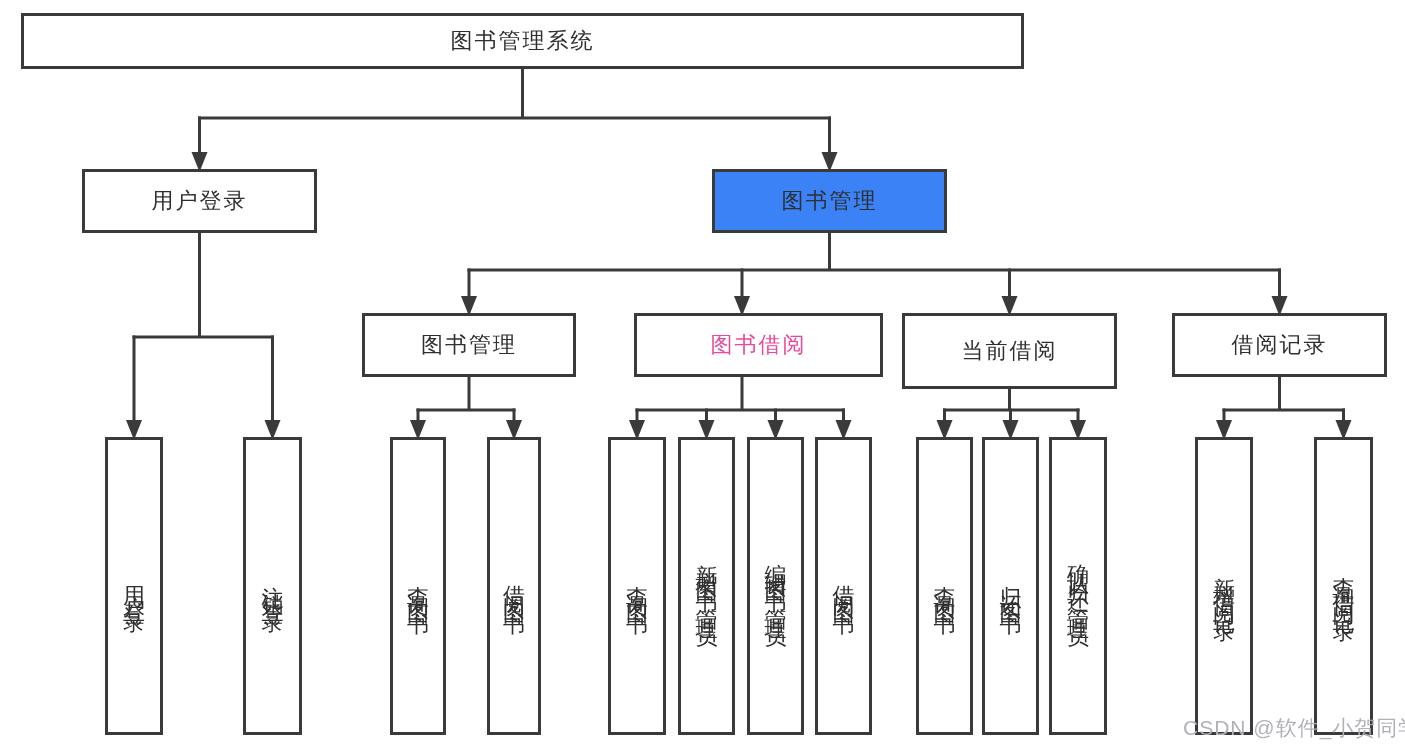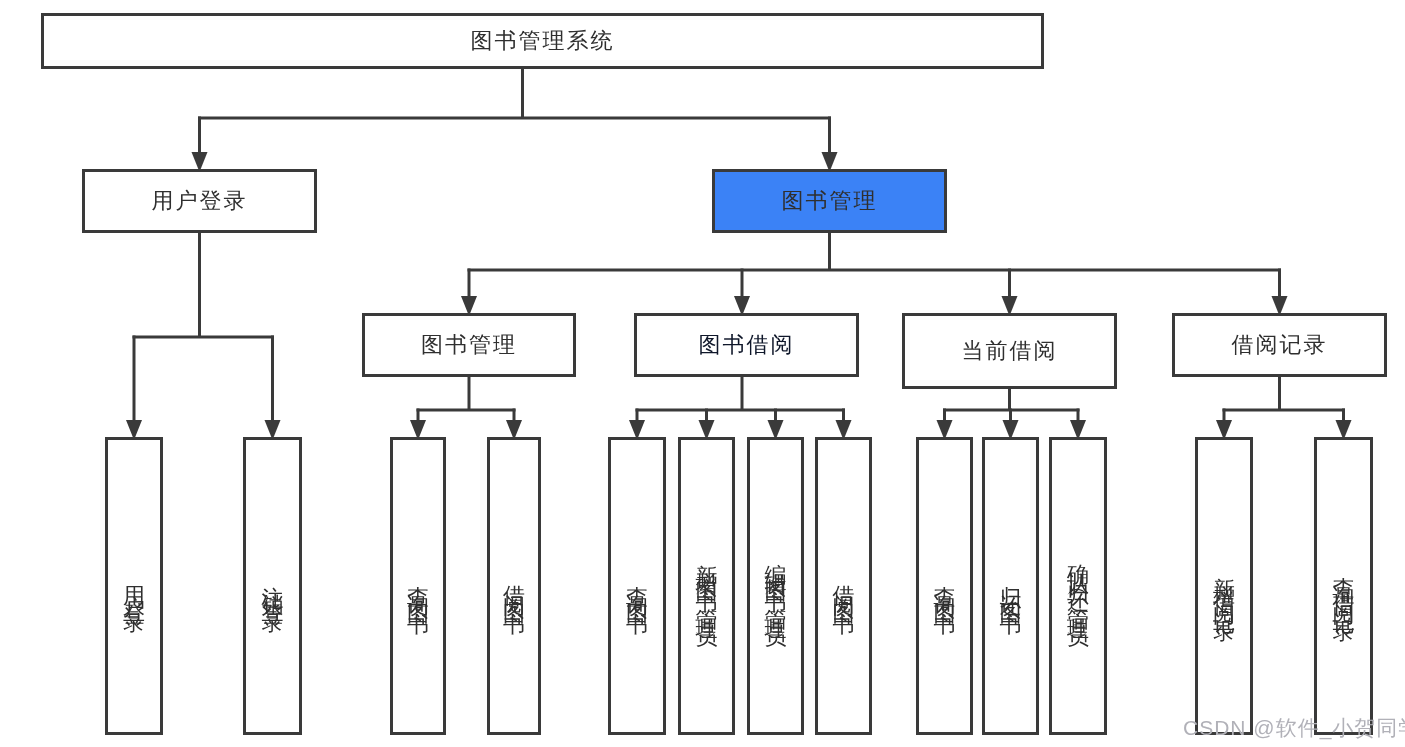--- a/index.html
+++ b/index.html
@@ -108,33 +108,33 @@
       <line x1="1078" y1="408.5" x2="1078" y2="421" stroke="#3a3a3a" stroke-width="3"></line>
       <polygon points="1070,420 1086,420 1078,440" fill="#3a3a3a"></polygon>
       <line x1="1279.5" y1="377" x2="1279.5" y2="410" stroke="#3a3a3a" stroke-width="3"></line>
       <line x1="1222.5" y1="410" x2="1345" y2="410" stroke="#3a3a3a" stroke-width="3"></line>
       <line x1="1224" y1="408.5" x2="1224" y2="421" stroke="#3a3a3a" stroke-width="3"></line>
       <polygon points="1216,420 1232,420 1224,440" fill="#3a3a3a"></polygon>
       <line x1="1343.5" y1="408.5" x2="1343.5" y2="421" stroke="#3a3a3a" stroke-width="3"></line>
       <polygon points="1335.5,420 1351.5,420 1343.5,440" fill="#3a3a3a"></polygon>
     </svg>
 
-  <div class="node horizontal" style="left: 21px; top: 13px; width: 1003px; height: 56px; border-color: rgb(58, 58, 58); background: rgb(255, 255, 255); color: rgb(47, 47, 47); margin-left: 20px;">
+  <div class="node horizontal" style="left: 21px; top: 13px; width: 1003px; height: 56px; border-color: rgb(58, 58, 58); background: rgb(255, 255, 255); color: rgb(47, 47, 47);">
       <span class="node-label">图书管理系统</span>
     </div>
     <div class="node horizontal" style="left: 82px; top: 169px; width: 235px; height: 64px; border-color: rgb(58, 58, 58); background: rgb(255, 255, 255); color: rgb(47, 47, 47);">
       <span class="node-label">用户登录</span>
     </div>
     <div class="node horizontal" style="left: 712px; top: 169px; width: 235px; height: 64px; border-color: rgb(58, 58, 58); background: #3b82f6; color: rgb(47, 47, 47); align-items: center;">
       <span class="node-label">图书管理</span>
     </div>
     <div class="node horizontal" style="left: 362px; top: 313px; width: 214px; height: 64px; border-color: rgb(58, 58, 58); background: rgb(255, 255, 255); color: rgb(47, 47, 47);">
       <span class="node-label">图书管理</span>
     </div>
-    <div class="node horizontal" style="left: 634px; top: 313px; width: 225px; height: 64px; border-color: rgb(58, 58, 58); background: rgb(255, 255, 255); color: #0f172a;">
+    <div class="node horizontal" style="left: 634px; top: 313px; width: 249px; height: 64px; border-color: rgb(58, 58, 58); background: rgb(255, 255, 255); color: #ec4899;">
       <span class="node-label">图书借阅</span>
     </div>
     <div class="node horizontal" style="left: 902px; top: 313px; width: 215px; height: 76px; border-color: rgb(58, 58, 58); background: rgb(255, 255, 255); color: rgb(47, 47, 47);">
       <span class="node-label">当前借阅</span>
     </div>
     <div class="node horizontal" style="left: 1172px; top: 313px; width: 215px; height: 64px; border-color: rgb(58, 58, 58); background: rgb(255, 255, 255); color: rgb(47, 47, 47);">
       <span class="node-label">借阅记录</span>
     </div>
     <div class="node vertical" style="left: 105px; top: 437px; width: 58px; height: 298px; border-color: rgb(58, 58, 58); background: rgb(255, 255, 255); color: rgb(47, 47, 47);">
       <span class="node-label">用户登录</span>

